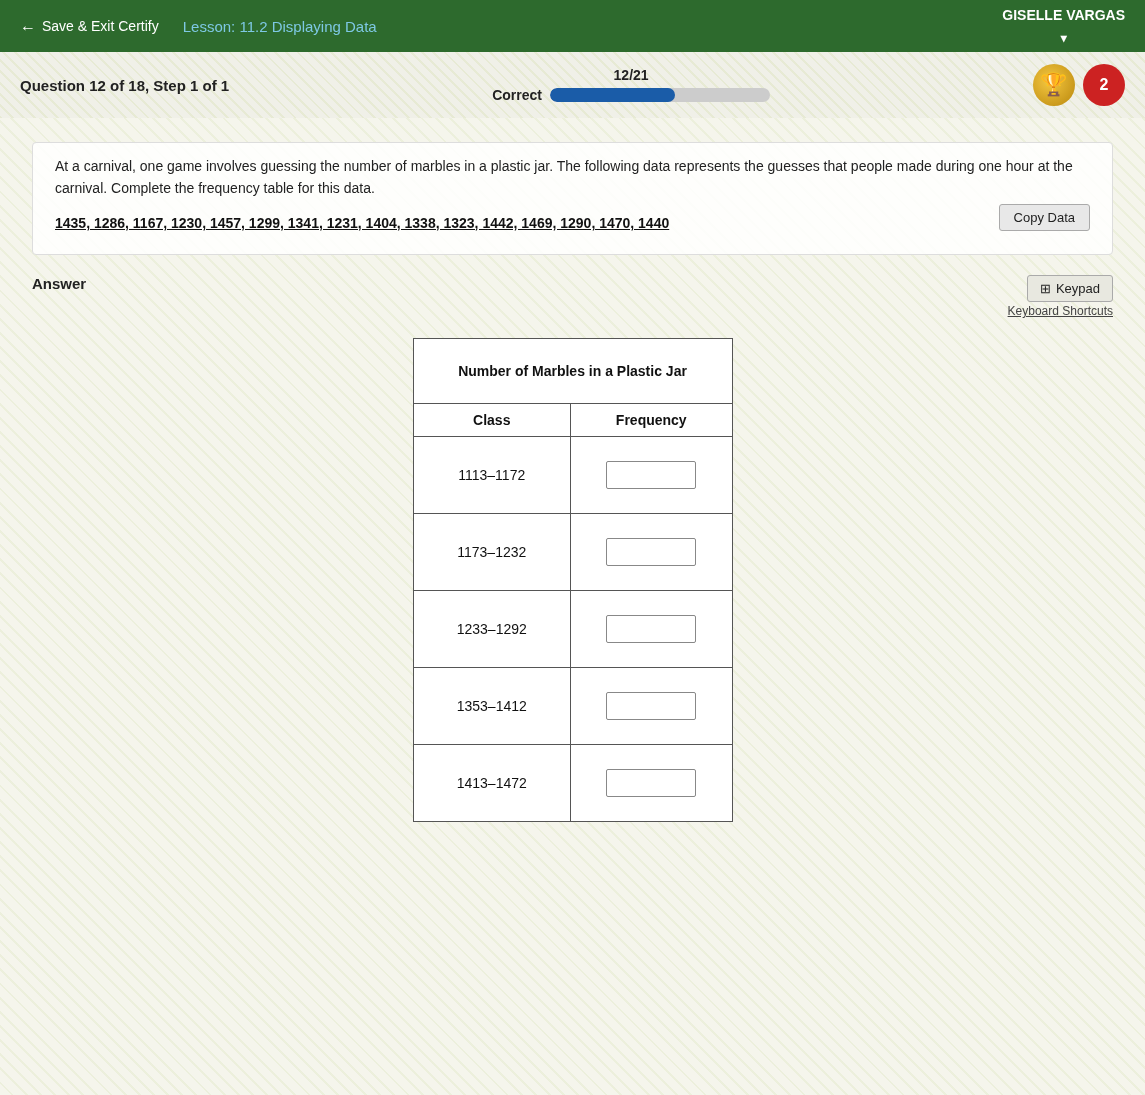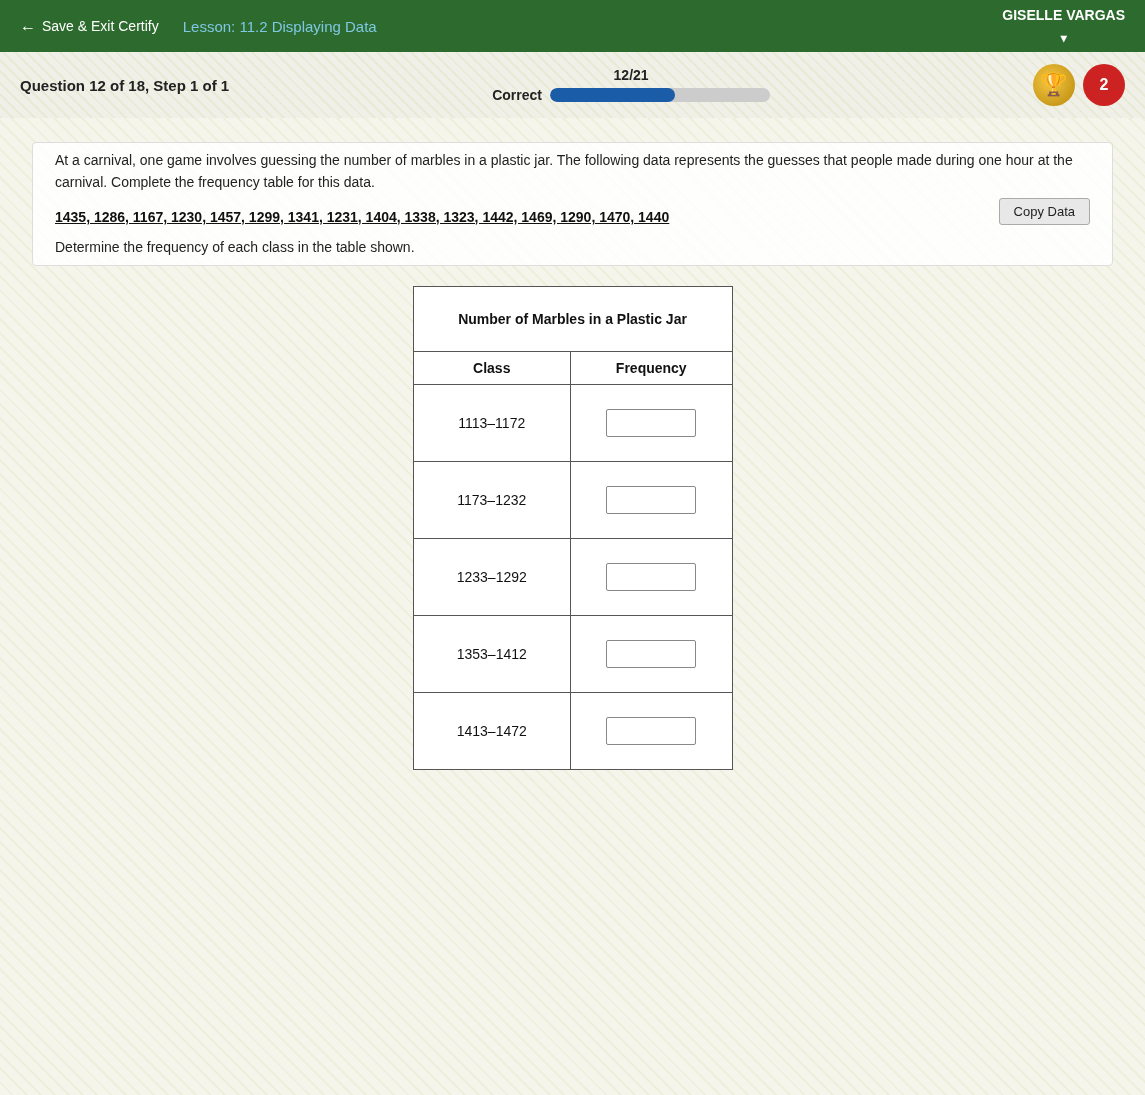--- a/index.html
+++ b/index.html
@@ -154,21 +154,21 @@
       );
       margin: 0;
       padding: 24px 32px;
       min-height: 980px;
     }
 
     .problem-box {
       background: rgba(255,255,255,0.85);
       border: 1px solid #ddd;
       border-radius: 4px;
-      padding: 6px 22px;
+      padding: 12px 22px;
       margin-bottom: 20px;
       font-size: 14px;
       color: #222;
       line-height: 1.6;
     }
     .data-numbers {
       font-size: 14px;
       font-weight: bold;
       margin: 12px 0 8px 0;
       color: #111;
@@ -323,24 +323,33 @@
 </div>
 
 <div class="main-content">
 
   <div class="problem-box">
     <p>At a carnival, one game involves guessing the number of marbles in a plastic jar. The following data represents the guesses that people made during one hour at the carnival. Complete the frequency table for this data.</p>
     <p class="data-numbers">
       <span>1435, 1286, 1167, 1230, 1457, 1299, 1341, 1231, 1404, 1338, 1323, 1442, 1469, 1290, 1470, 1440</span>
       <button class="copy-data-btn">Copy Data</button>
     </p>
-    <p class="determine-text">Determine the frequency of each class in the table shown.</p>
   </div>
 
   <div class="answer-section">
+    <div class="answer-header">
+      <span class="answer-label">Answer</span>
+      <div class="keypad-area">
+        <button class="keypad-btn">
+          <span>⊞</span>
+          <span>Keypad</span>
+        </button>
+        <span class="keyboard-shortcuts-link">Keyboard Shortcuts</span>
+      </div>
+    </div>
 
     <div class="table-wrapper">
       <table class="freq-table">
         <thead>
           <tr>
             <td class="table-title-cell" colspan="2">Number of Marbles in a Plastic Jar</td>
           </tr>
           <tr>
             <th>Class</th>
             <th>Frequency</th>

